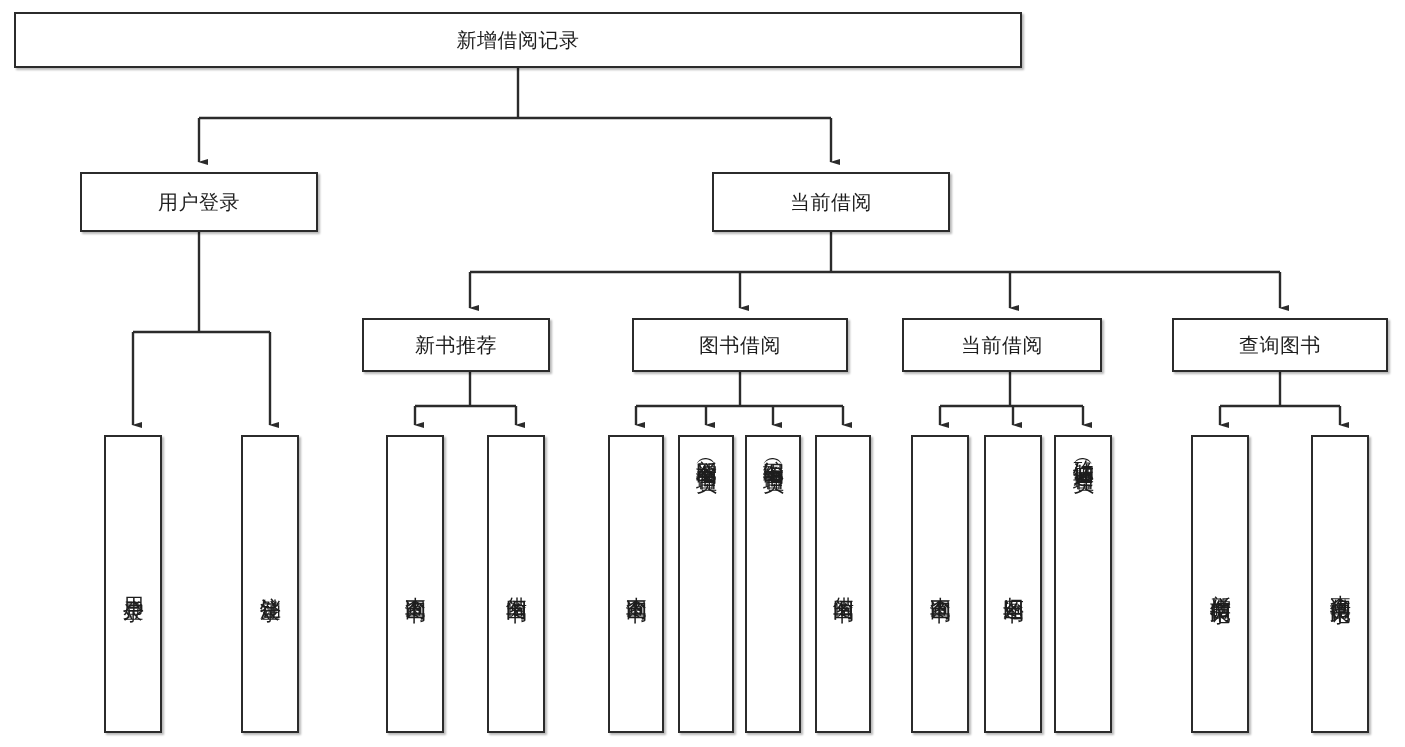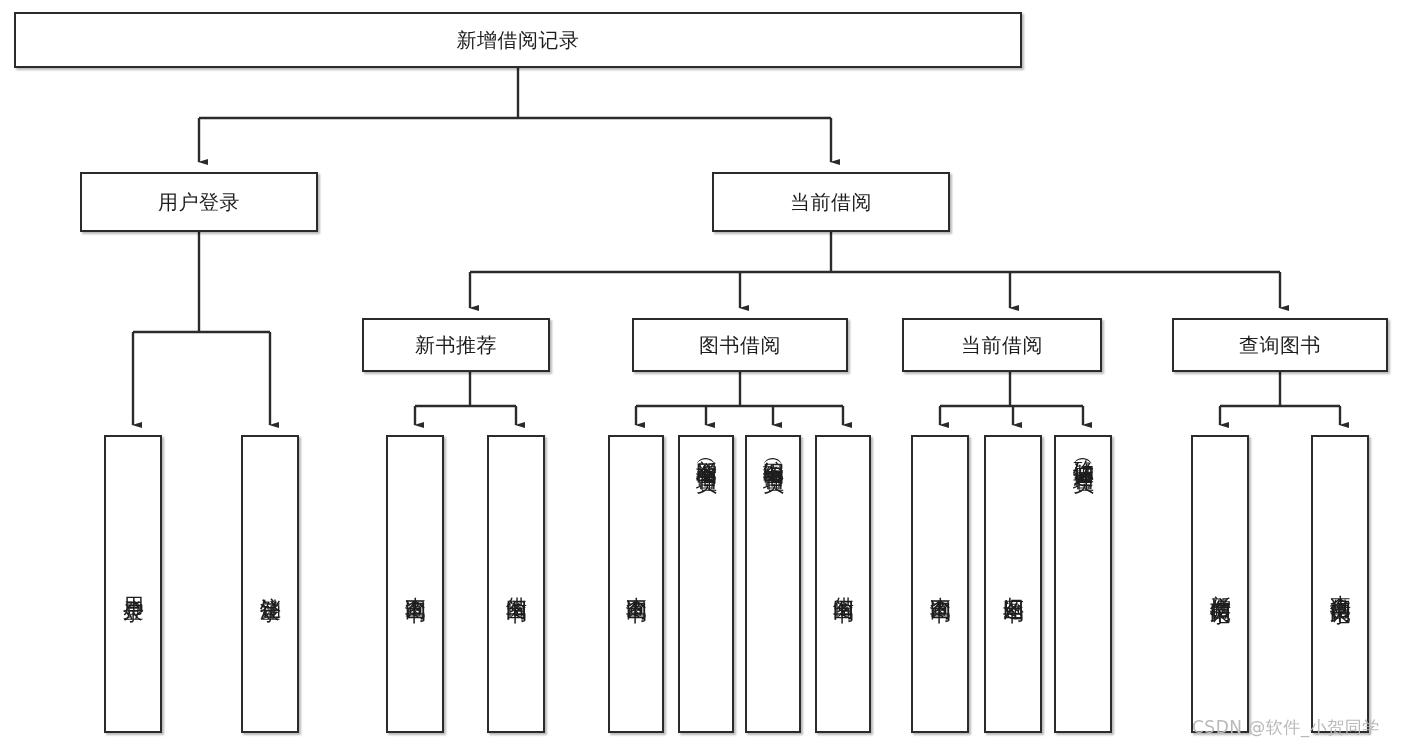--- a/index.html
+++ b/index.html
@@ -169,15 +169,14 @@
         <span class="label">确认归还（管理员）</span>
       </div>
       <div class="node node-v anchor-center" style="left: 1191px; top: 435px; width: 58px; height: 298px;">
         <span class="label">新增借阅记录</span>
       </div>
       <div class="node node-v anchor-center" style="left: 1311px; top: 435px; width: 58px; height: 298px;">
         <span class="label">查询借阅记录</span>
       </div>
     </div>
 
-  <div class="watermark" style="left: 1192px; top: 716px; color: rgb(185, 185, 185);">CSDN @软件_小贺同学</div>
 
 </div>
 
 </body></html>

